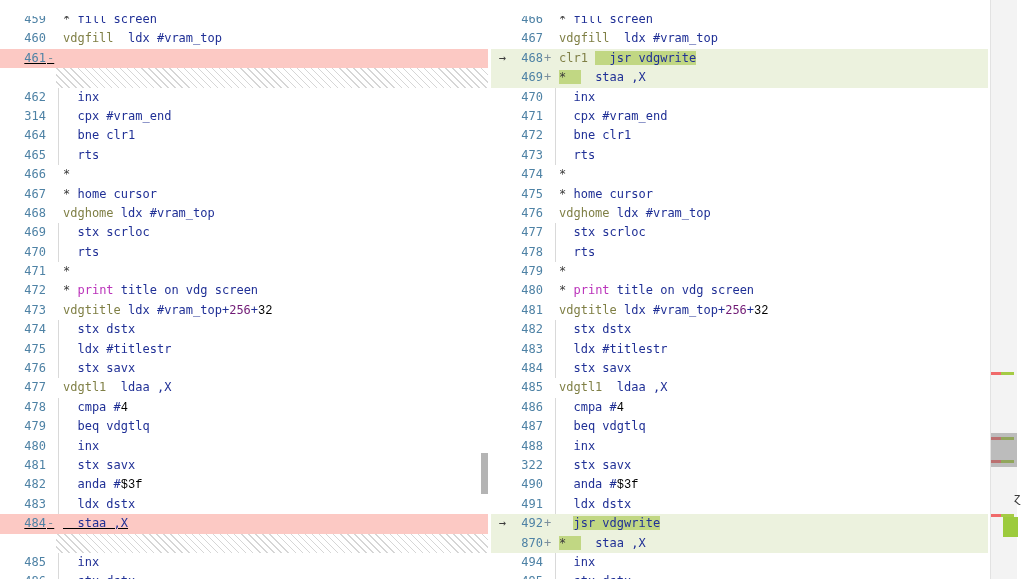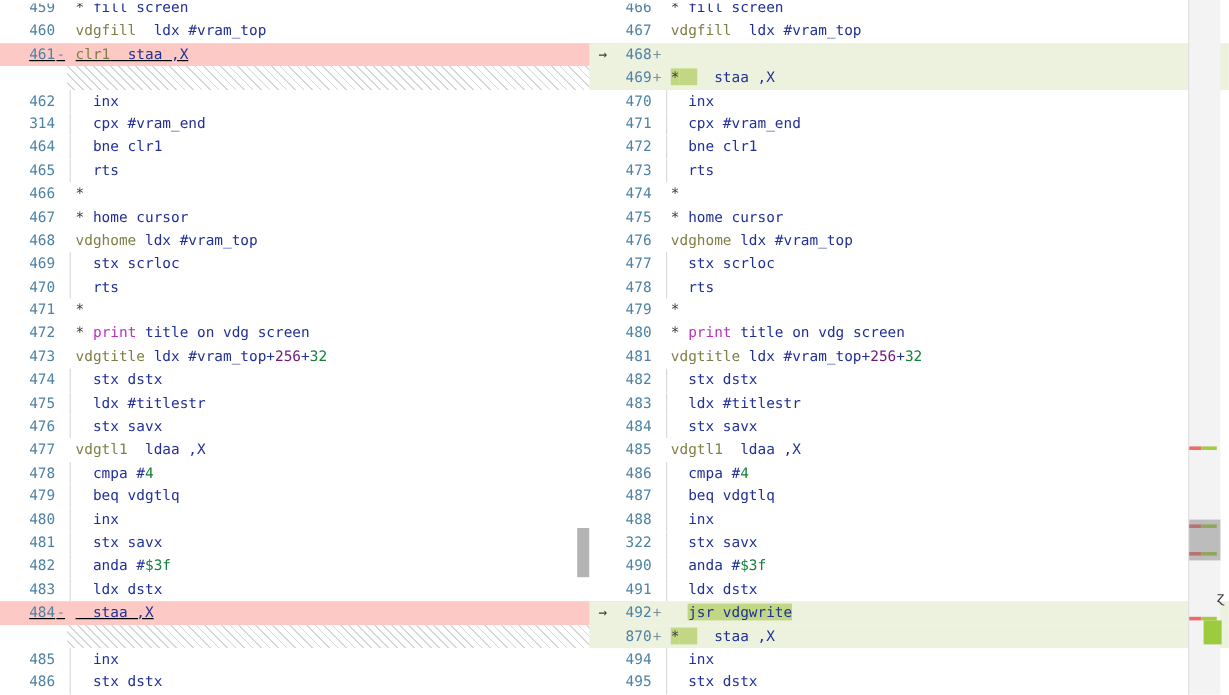--- a/index.html
+++ b/index.html
@@ -1,59 +1,59 @@
 <!DOCTYPE html>
 <html><head>
 <meta charset="utf-8">
 <style>
   html,body{margin:0;padding:0;background:#ffffff;}
   body{width:1024px;height:579px;overflow:hidden;font-family:"DejaVu Sans Mono",monospace;}
   .diff{position:relative;width:1024px;height:579px;overflow:hidden;background:#fff;}
-  .pane{position:absolute;top:3px;bottom:0;overflow:hidden;padding-left:44px;}
+  .pane{position:absolute;top:16px;bottom:0;overflow:hidden;}
   .pane.left{left:0;width:488px;}
   .pane.right{left:491px;width:497px;}
   .rows{position:absolute;top:-6px;left:0;right:0;}
   .row{height:19.4px;line-height:19.4px;font-size:12px;display:flex;white-space:pre;position:relative;}
   .row.del{background:#fcc9c4;text-decoration:underline;}
   .row.add{background:#ecf2de;}
   .arrowcell{width:15px;flex:none;text-align:right;color:#3c3c3c;}
   .pane.left .num{width:46px;}
   .pane.right .num{width:37px;}
   .num{flex:none;text-align:right;color:#4e82a5;}
   .mark{width:10px;flex:none;color:#7c8f9c;padding-left:1px;}
   .code{flex:1;position:relative;padding-left:6px;color:#203096;overflow:hidden;}
   .pane.right .code{padding-left:5px;}
   .row.g .code::before{content:"";position:absolute;left:1px;top:0;bottom:0;width:1px;background:#d9d9d9;}
   .hl{background:#c1d783;}
   .s{color:#3a3a3a;}
   .l{color:#7f7f45;}
   .k{color:#bb33bb;}
   .p{color:#701a75;}
-  .t{color:#15803d;}
+  .t{color:#000000;font-family:Liberation Mono, monospace;}
   .gutterpad{width:56px;flex:none;background:#fff;}
   .hatchfill{flex:1;background:repeating-linear-gradient(45deg,#ffffff,#ffffff 4px,#d6d6d6 4px,#d6d6d6 5px);}
   .vthumb-left{position:absolute;left:481px;top:437px;width:10px;height:41px;background:#b4b4b4;}
   .stripe{position:absolute;left:990px;top:0;width:26px;height:579px;background:#f3f3f3;border-left:1px solid #e2e2e2;}
   .mk{position:absolute;height:3px;}
   .mk.red{left:0;width:10px;background:#f06a6a;}
   .mk.grn{left:10px;width:13px;background:#a5cb44;}
   .bigadd{position:absolute;left:12px;width:15px;height:20px;background:#9ccb3d;}
   .vthumb-right{position:absolute;left:0;right:0;top:433px;height:34px;background:rgba(122,122,122,0.45);}
   .strayglyph{position:absolute;left:1014px;top:491px;font-size:12px;color:#3a3a3a;font-family:"DejaVu Sans",sans-serif;}
 </style>
 </head>
 <body>
 
 <div class="diff">
 
   <div class="pane left">
     <div class="rows" id="rows-left">
         <div class="row"><span class="num">459</span><span class="mark"></span><span class="code"><span class="s">*</span><span class="c"> fill screen</span></span></div>
         <div class="row"><span class="num">460</span><span class="mark"></span><span class="code"><span class="l">vdgfill</span><span class="c">  ldx #vram_top</span></span></div>
-        <div class="row del"><span class="num">461</span><span class="mark">-</span><span class="code"><span class="l">clr1</span><span class="c">  staa ,X</span></span></div>
+        <div class="row del"><span class="num">461</span><span class="mark">-</span></div>
         <div class="row"><span class="gutterpad"></span><span class="hatchfill"></span></div>
         <div class="row g"><span class="num">462</span><span class="mark"></span><span class="code"><span class="c">  inx</span></span></div>
         <div class="row g"><span class="num">314</span><span class="mark"></span><span class="code"><span class="c">  cpx #vram_end</span></span></div>
         <div class="row g"><span class="num">464</span><span class="mark"></span><span class="code"><span class="c">  bne clr1</span></span></div>
         <div class="row g"><span class="num">465</span><span class="mark"></span><span class="code"><span class="c">  rts</span></span></div>
         <div class="row"><span class="num">466</span><span class="mark"></span><span class="code"><span class="s">*</span></span></div>
         <div class="row"><span class="num">467</span><span class="mark"></span><span class="code"><span class="s">*</span><span class="c"> home cursor</span></span></div>
         <div class="row"><span class="num">468</span><span class="mark"></span><span class="code"><span class="l">vdghome</span><span class="c"> ldx #vram_top</span></span></div>
         <div class="row g"><span class="num">469</span><span class="mark"></span><span class="code"><span class="c">  stx scrloc</span></span></div>
         <div class="row g"><span class="num">470</span><span class="mark"></span><span class="code"><span class="c">  rts</span></span></div>
@@ -75,21 +75,21 @@
         <div class="row g"><span class="num">485</span><span class="mark"></span><span class="code"><span class="c">  inx</span></span></div>
         <div class="row g"><span class="num">486</span><span class="mark"></span><span class="code"><span class="c">  stx dstx</span></span></div>
       </div>
     <div class="vthumb-left" id="lthumb" style="top: 437px; height: 41px;"></div>
   </div>
 
   <div class="pane right">
     <div class="rows" id="rows-right">
         <div class="row"><span class="arrowcell"></span><span class="num">466</span><span class="mark"></span><span class="code"><span class="s">*</span><span class="c"> fill screen</span></span></div>
         <div class="row"><span class="arrowcell"></span><span class="num">467</span><span class="mark"></span><span class="code"><span class="l">vdgfill</span><span class="c">  ldx #vram_top</span></span></div>
-        <div class="row add"><span class="arrowcell">→</span><span class="num">468</span><span class="mark">+</span></div>
+        <div class="row add"><span class="arrowcell">→</span><span class="num">468</span><span class="mark">+</span><span class="code"><span class="l">clr1</span><span class="c"> </span><span class="c hl">  jsr vdgwrite</span></span></div>
         <div class="row add"><span class="arrowcell"></span><span class="num">469</span><span class="mark">+</span><span class="code"><span class="s hl">*</span><span class="c hl">  </span><span class="c">  staa ,X</span></span></div>
         <div class="row g"><span class="arrowcell"></span><span class="num">470</span><span class="mark"></span><span class="code"><span class="c">  inx</span></span></div>
         <div class="row g"><span class="arrowcell"></span><span class="num">471</span><span class="mark"></span><span class="code"><span class="c">  cpx #vram_end</span></span></div>
         <div class="row g"><span class="arrowcell"></span><span class="num">472</span><span class="mark"></span><span class="code"><span class="c">  bne clr1</span></span></div>
         <div class="row g"><span class="arrowcell"></span><span class="num">473</span><span class="mark"></span><span class="code"><span class="c">  rts</span></span></div>
         <div class="row"><span class="arrowcell"></span><span class="num">474</span><span class="mark"></span><span class="code"><span class="s">*</span></span></div>
         <div class="row"><span class="arrowcell"></span><span class="num">475</span><span class="mark"></span><span class="code"><span class="s">*</span><span class="c"> home cursor</span></span></div>
         <div class="row"><span class="arrowcell"></span><span class="num">476</span><span class="mark"></span><span class="code"><span class="l">vdghome</span><span class="c"> ldx #vram_top</span></span></div>
         <div class="row g"><span class="arrowcell"></span><span class="num">477</span><span class="mark"></span><span class="code"><span class="c">  stx scrloc</span></span></div>
         <div class="row g"><span class="arrowcell"></span><span class="num">478</span><span class="mark"></span><span class="code"><span class="c">  rts</span></span></div>

